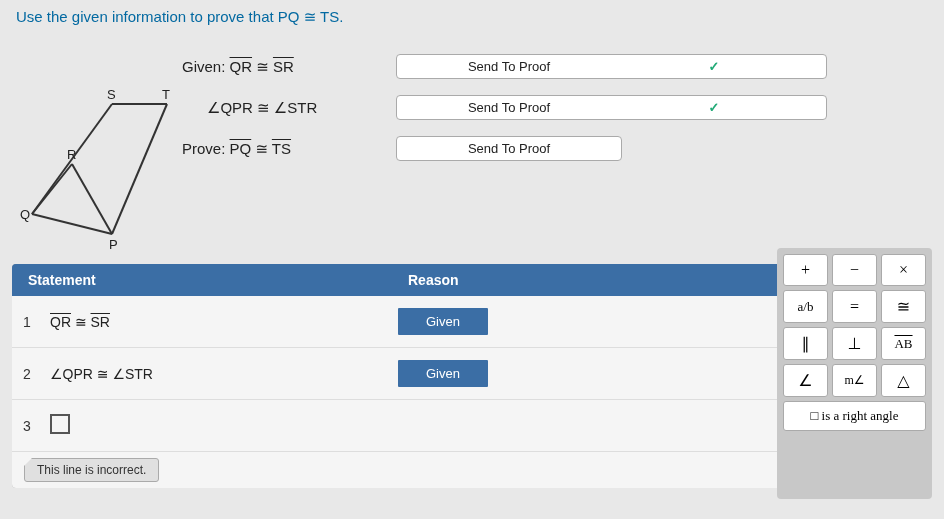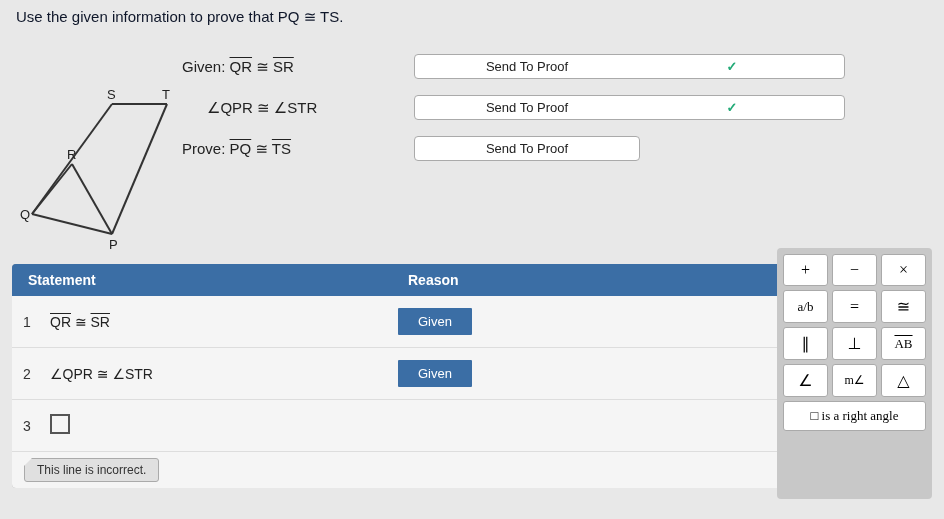--- a/index.html
+++ b/index.html
@@ -9,21 +9,21 @@
       width: 944px;
       height: 519px;
       overflow: hidden;
       position: relative;
     }
 
     .top-instruction {
       background: #e8e8e8;
       padding: 8px 16px;
       font-size: 15px;
-      color: #0f172a;
+      color: #0369a1;
     }
 
     .main-area {
       display: flex;
       flex-direction: row;
       padding: 10px 12px;
       gap: 10px;
     }
 
     .left-panel {
@@ -64,21 +64,20 @@
       background: white;
       border: 1px solid #aaa;
       border-radius: 4px;
       padding: 4px 12px;
       font-size: 13px;
       cursor: pointer;
       display: flex;
       align-items: flex-start;
       gap: 5px;
       color: #222;
-      margin-left: 18px;
     }
 
     .send-btn .check {
       color: #2a7;
       font-weight: bold;
     }
 
     .proof-table-section {
       background: #a3a3a3;
       margin: 0 12px;
@@ -130,21 +129,21 @@
     .proof-row .row-reason {
       flex: 1;
       padding: 4px 16px;
     }
 
     .reason-btn {
       background: #3b6ea5;
       color: white;
       border: none;
       border-radius: 1px;
-      padding: 6px 20px;
+      padding: 6px 28px;
       font-size: 13px;
       cursor: pointer;
     }
 
     .reason-reflexive {
       background: #3b6ea5;
       color: white;
       border: none;
       border-radius: 4px;
       padding: 6px 20px;

